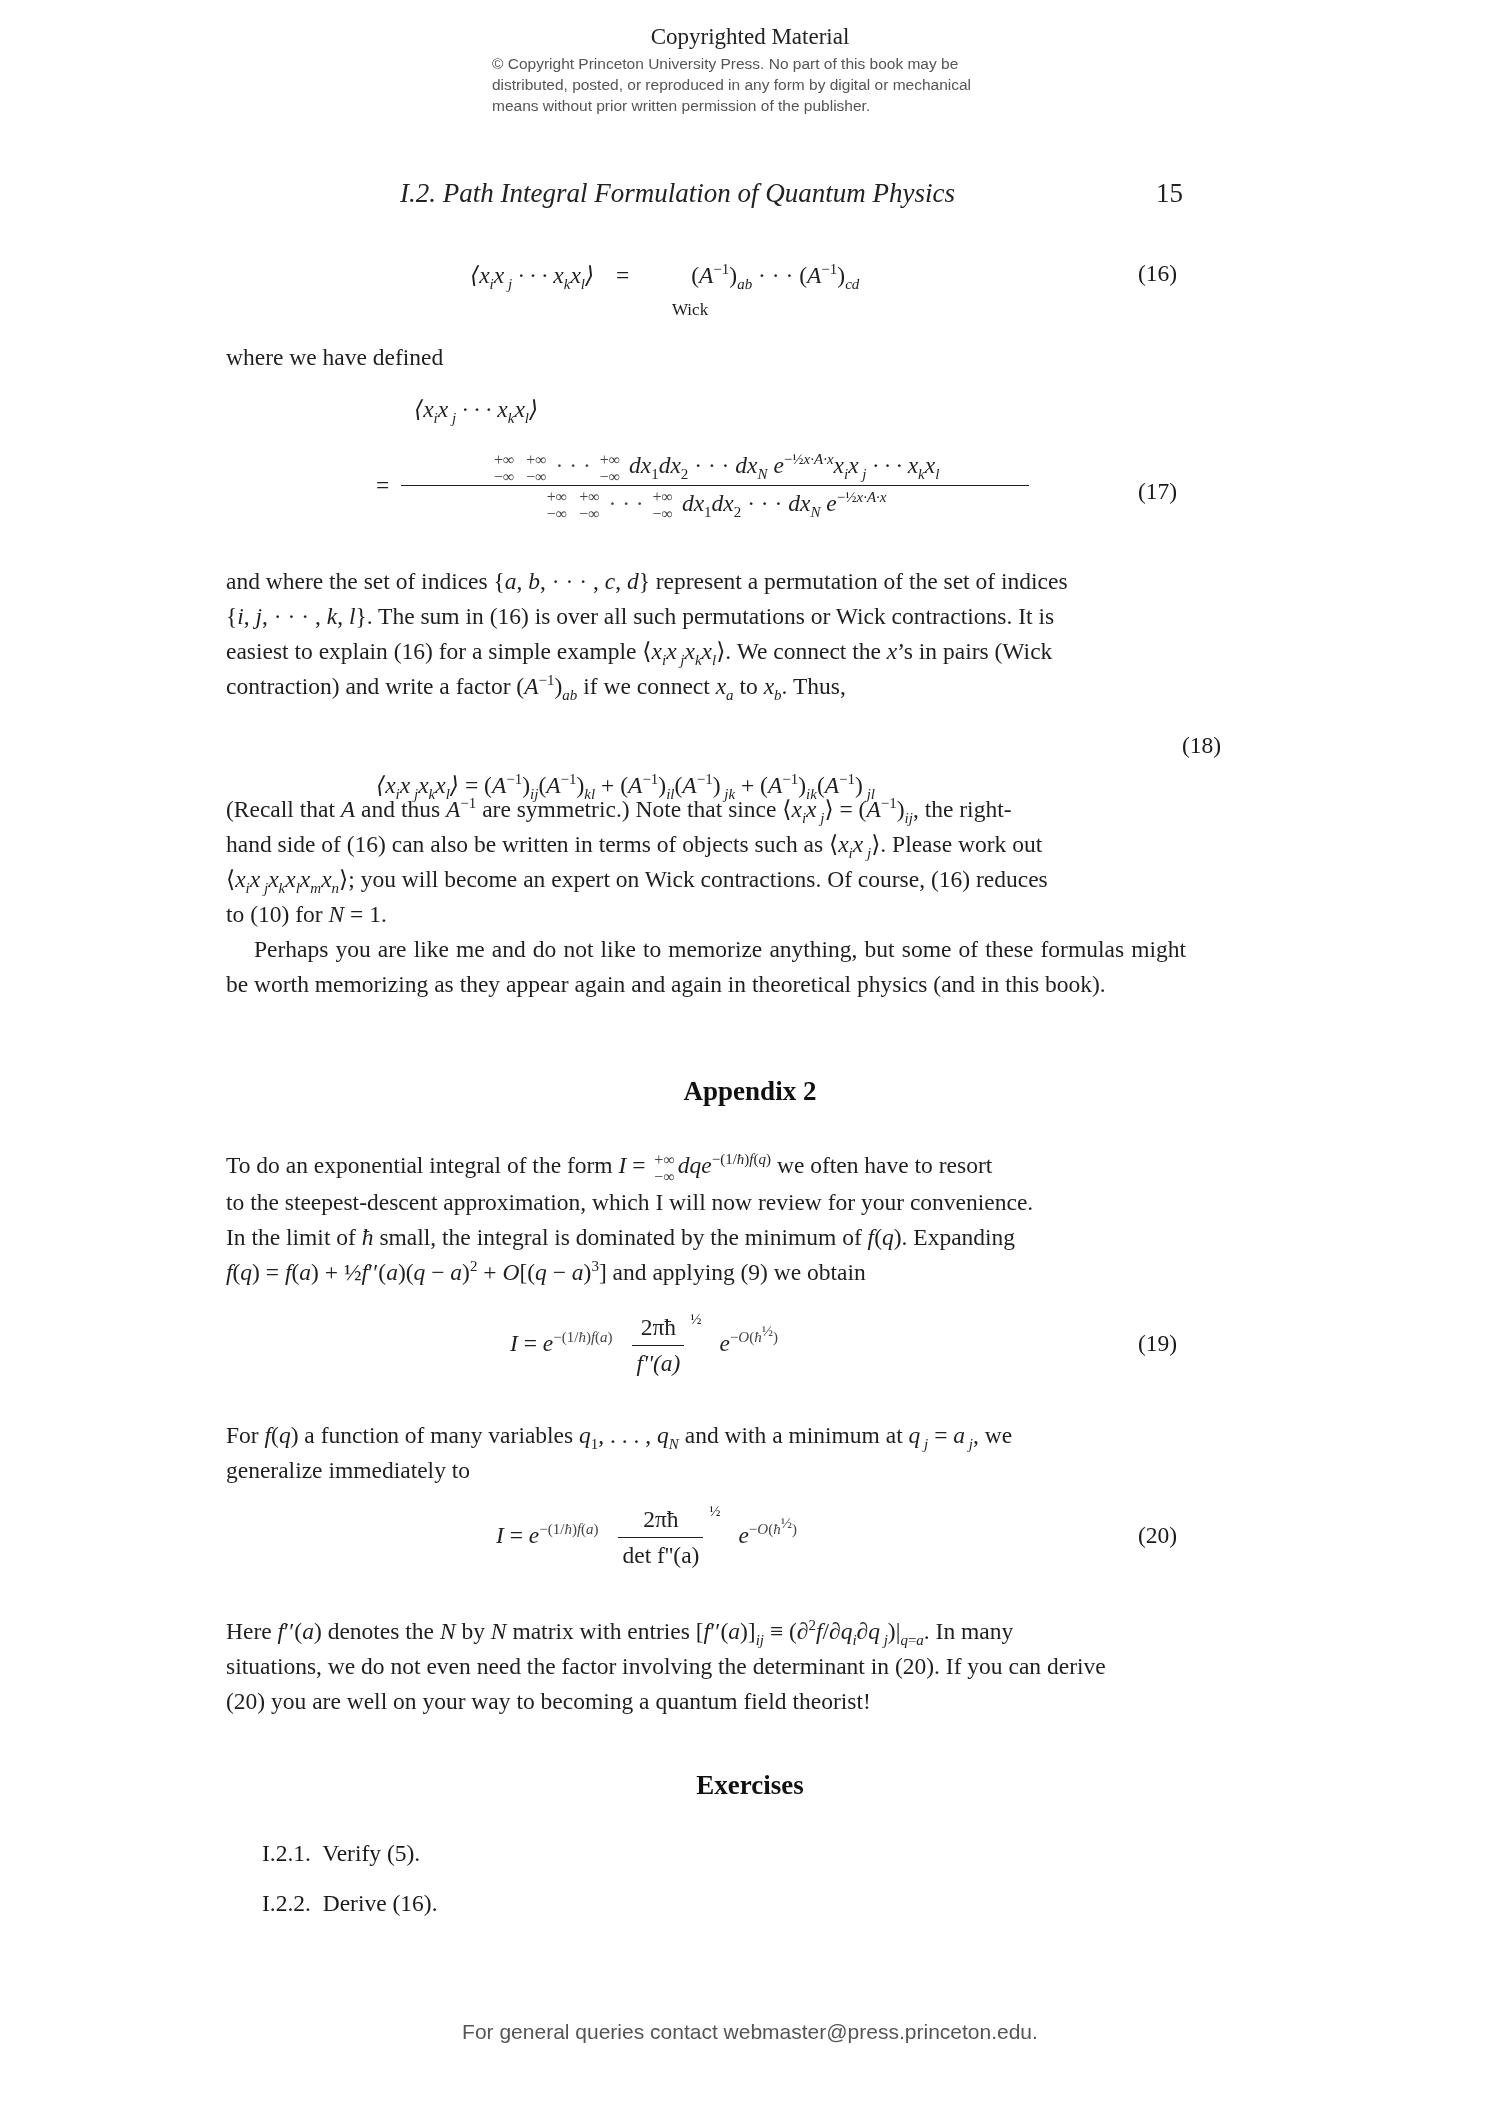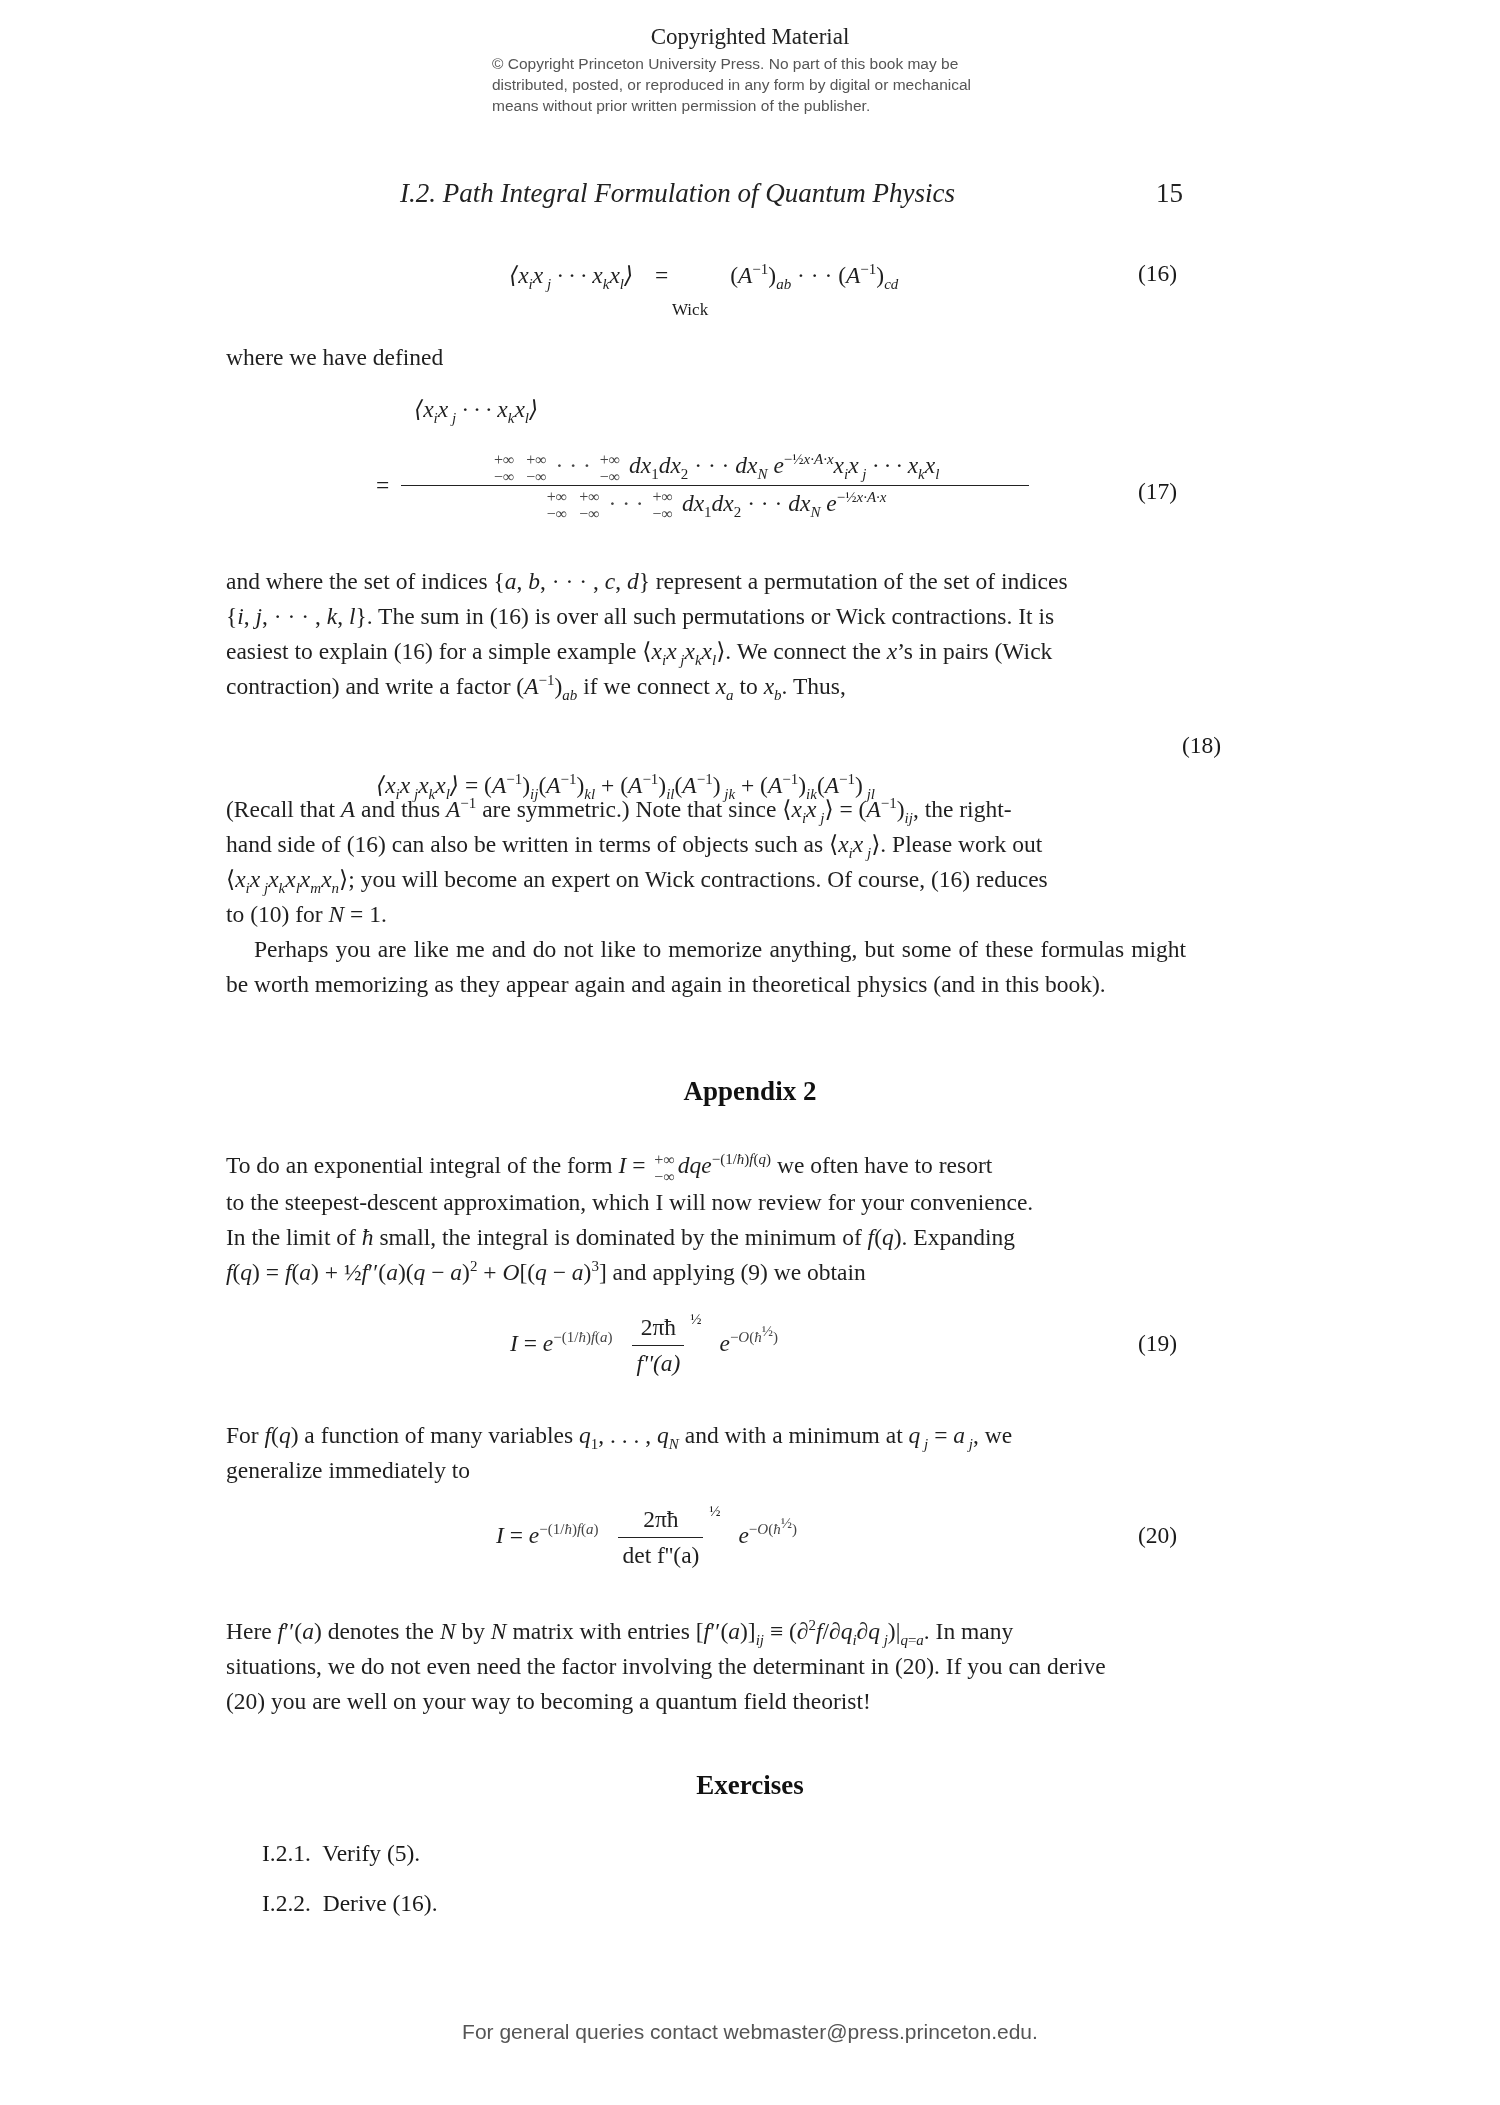--- a/index.html
+++ b/index.html
@@ -31,21 +31,21 @@
 <div class="abs cm-title">Copyrighted Material</div>
 <div class="abs cm-notice">
   <div>© Copyright Princeton University Press. No part of this book may be</div>
   <div>distributed, posted, or reproduced in any form by digital or mechanical</div>
   <div>means without prior written permission of the publisher.</div>
 </div>
 
 <div class="abs running-head">I.2.  Path Integral Formulation of Quantum Physics</div>
 <div class="abs page-num">15</div>
 
-<div class="abs body" style="left:470px; top:258px; width:700px;margin-left:39px;">
+<div class="abs body" style="left:470px; top:258px; width:700px;">
   <span class="m">⟨x<sub>i</sub>x<sub> j</sub> · · · x<sub>k</sub>x<sub>l</sub>⟩</span>
   <span style="margin:0 16px;">=</span>
   <span style="margin-left:40px;">(<span class="m">A</span><sup>−1</sup>)<sub class="m">ab</sub> · · · (<span class="m">A</span><sup>−1</sup>)<sub class="m">cd</sub></span>
 </div>
 <div class="abs" style="left:672px; top:300px; font-size:17px;">Wick</div>
 <div class="abs eqno" style="top:260px;">(16)</div>
 
 <div class="abs body para" style="top:340px;">where we have defined</div>
 
 <div class="abs body m" style="left:366px; top:392px;margin-left:48px;">⟨x<sub>i</sub>x<sub> j</sub> · · · x<sub>k</sub>x<sub>l</sub>⟩</div>

